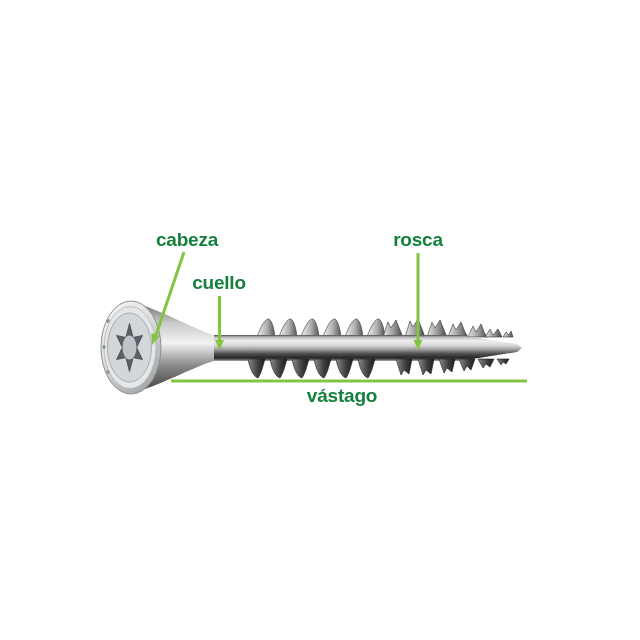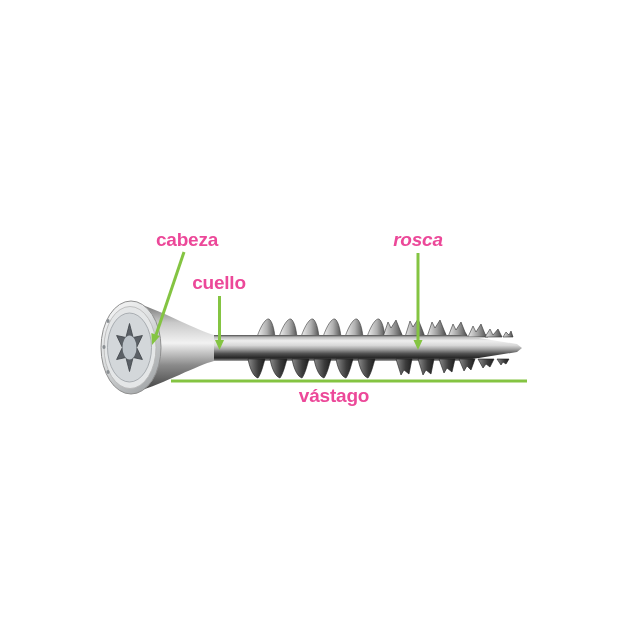--- a/index.html
+++ b/index.html
@@ -5,26 +5,26 @@
   html,body{margin:0;padding:0;}
   body{
     width:640px;height:640px;background:#ffffff;overflow:hidden;
     font-family:"Liberation Sans","DejaVu Sans",sans-serif;
   }
   .stage{position:relative;width:640px;height:640px;background:#ffffff;}
   .art{position:absolute;left:0;top:0;width:640px;height:640px;}
   .label{
     position:absolute;transform:translateX(-50%);
     font-size:19px;font-weight:700;letter-spacing:-0.2px;
-    color:#ec4899;white-space:nowrap;user-select:none;
+    color:#15803d;white-space:nowrap;user-select:none;
   }
   .label-cabeza{left:187px;top:229px;}
   .label-cuello{left:219px;top:272px;}
-  .label-rosca{left:418px;top:229px;font-style:italic;}
-  .label-vastago{left:334px;top:385px;}
+  .label-rosca{left:418px;top:229px;}
+  .label-vastago{left:342px;top:385px;}
 </style>
 </head>
 <body>
 
 <div class="stage">
 
   <svg class="art" viewBox="0 0 640 640" xmlns="http://www.w3.org/2000/svg">
     <defs>
       <linearGradient id="metalCore" x1="0" y1="0" x2="0" y2="1">
         <stop offset="0" stop-color="#4a4a4a"></stop>

